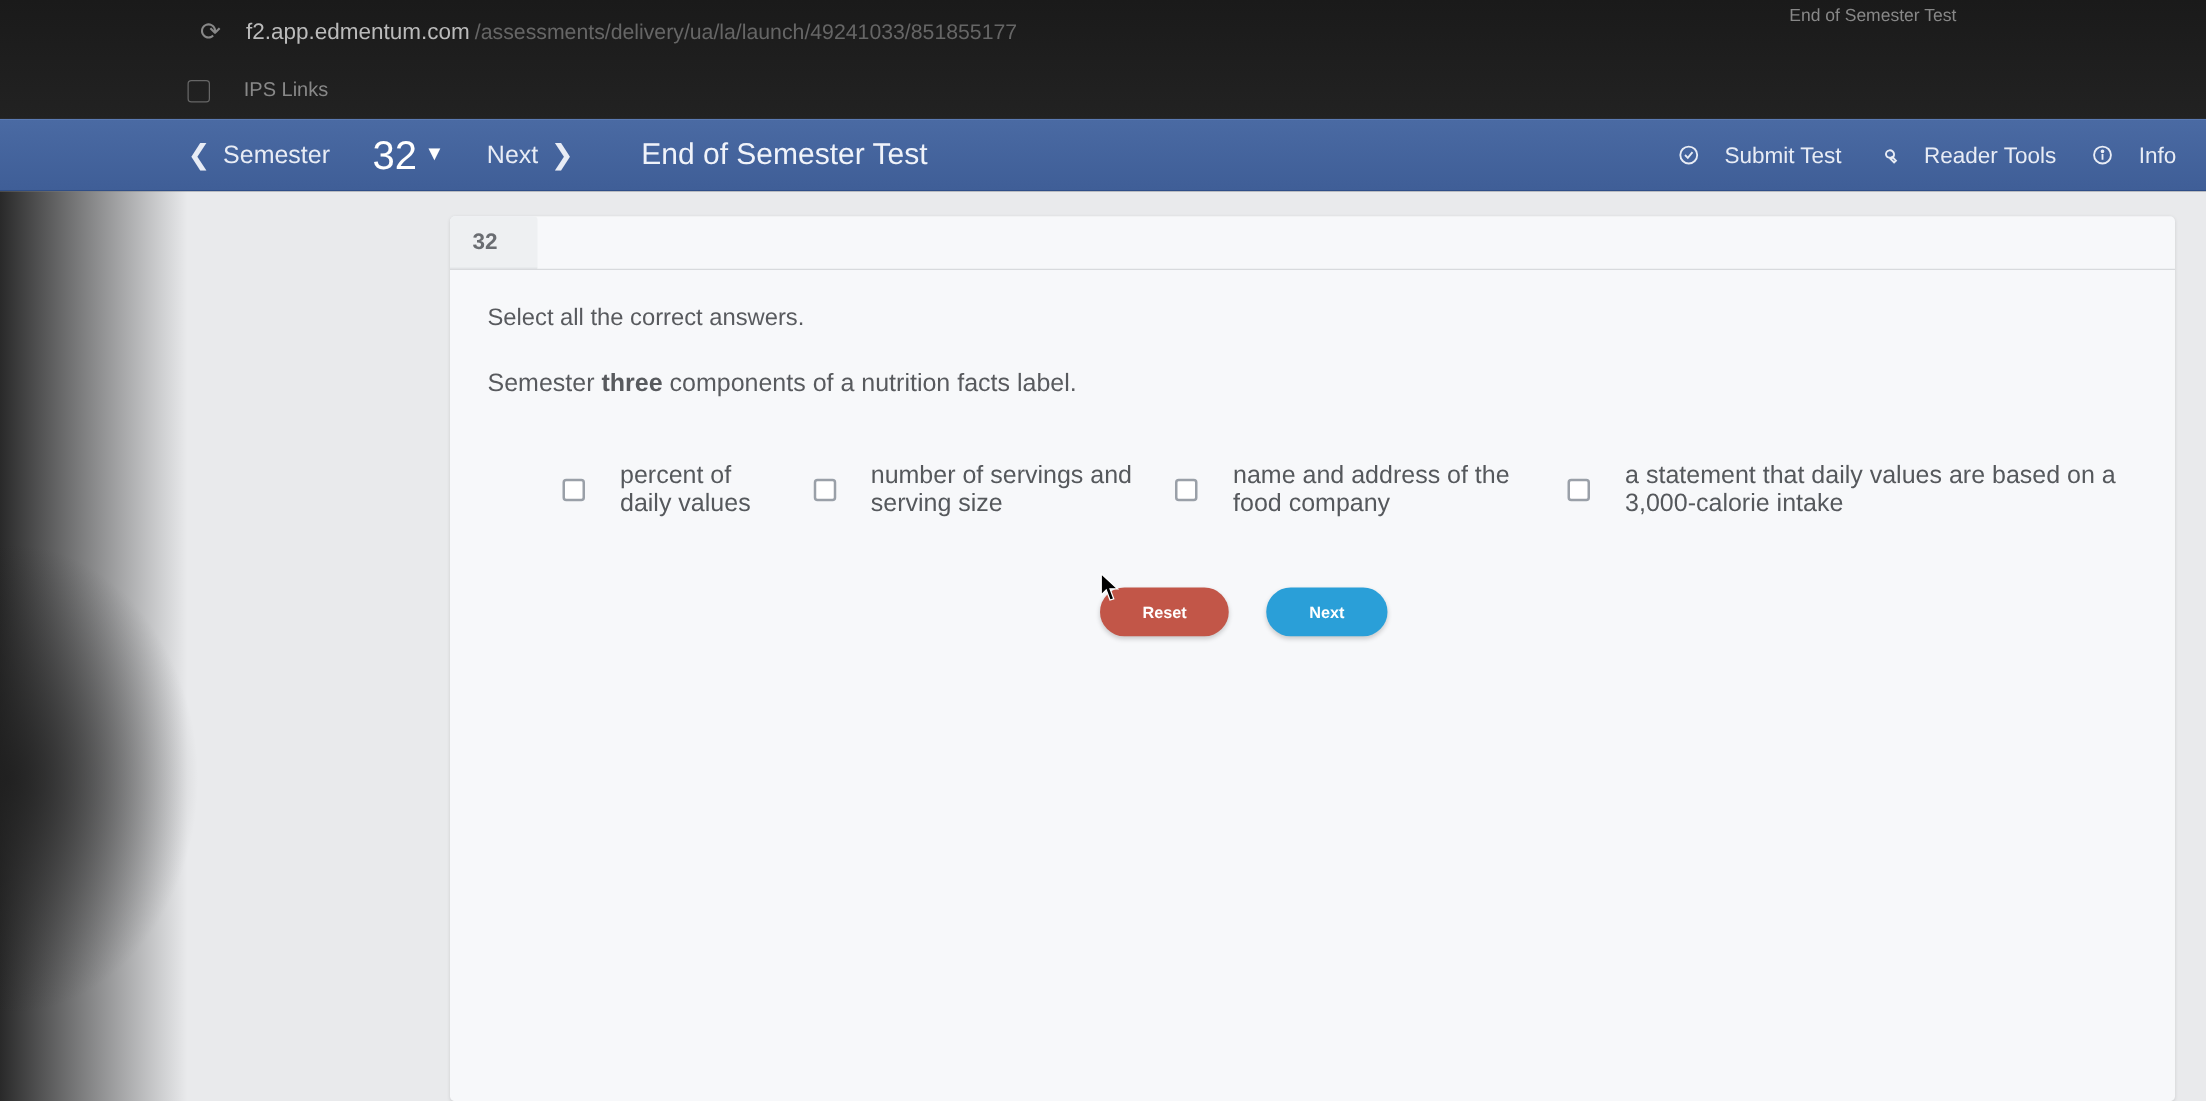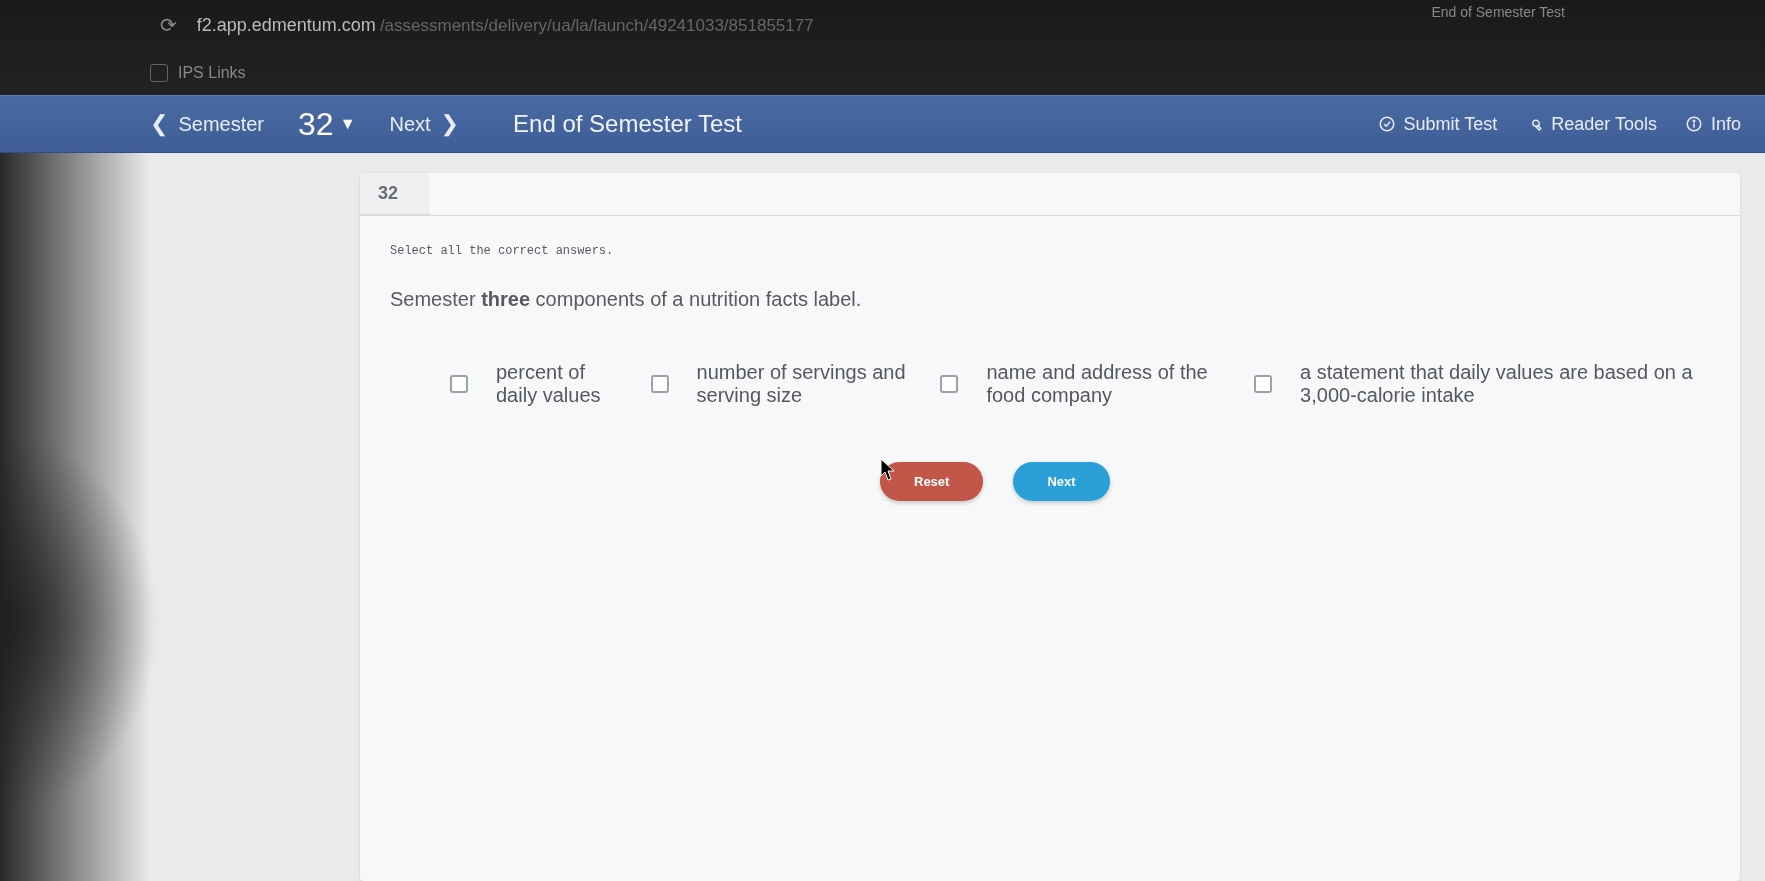--- a/index.html
+++ b/index.html
@@ -10,21 +10,21 @@
   .browser-chrome {
     height: 95px;
     background: linear-gradient(180deg, #1a1a1a 0%, #222 100%);
     color: #aaa;
     position: relative;
   }
   .chrome-row1 { height: 50px; display: flex; align-items: center; padding-left: 160px; gap: 20px; font-size: 18px; color: #999; }
   .chrome-row1 .reload { font-size: 20px; color: #888; }
   .chrome-row1 .url-host { color: #bbb; }
   .chrome-row1 .url-rest { color: #666; margin-left: 4px; font-size: 17px; }
-  .chrome-row2 { height: 45px; display: flex; align-items: center; padding-left: 150px; gap: 10px; font-size: 16px; color: #888; }
+  .chrome-row2 { height: 45px; display: flex; align-items: center; padding-left: 150px; gap: 27px; font-size: 16px; color: #888; }
   .chrome-row2 .bm-icon { width: 18px; height: 18px; border: 1px solid #666; border-radius: 3px; display: inline-block; }
   .tab-strip-right { position: absolute; top: 4px; right: 200px; color: #888; font-size: 14px; }
 
   
   .app-header {
     height: 58px;
     background: linear-gradient(180deg, #4a6aa3 0%, #3f5e97 100%);
     color: #e8ecf5;
     display: flex;
     align-items: center;
@@ -38,21 +38,21 @@
   .app-header .prev .arr { font-size: 22px; }
   .app-header .qnum {
     font-size: 32px; font-weight: 400; color: #fff; display: flex; align-items: center; gap: 6px;
     padding: 0 10px; cursor: pointer;
   }
   .app-header .qnum .chev { font-size: 16px; }
   .app-header .next { display: flex; align-items: center; gap: 10px; cursor: pointer; }
   .app-header .next .arr { font-size: 22px; }
   .app-header .title { margin-left: 30px; font-size: 24px; font-weight: 400; color: #f0f3fa; flex: 1; }
   .app-header .right-tools { display: flex; align-items: center; gap: 28px; font-size: 18px; }
-  .app-header .right-tools .tool { display: flex; align-items: center; gap: 8px; cursor: pointer; }
+  .app-header .right-tools .tool { display: flex; align-items: center; gap: 20px; cursor: pointer; }
   .app-header .right-tools .ico { width: 18px; height: 18px; display: inline-block; }
 
   
   .content-wrap {
     background: #e9eaec;
     width: 100%;
     height: calc(881px - 95px - 58px);
     position: relative;
     display: flex;
     justify-content: flex-start;
@@ -71,21 +71,21 @@
     background: #eef0f2;
     border-bottom: 1px solid #d8dadd;
     color: #6a6d72;
     font-size: 18px;
     font-weight: 700;
     width: 70px;
     border-radius: 3px 3px 0 0;
   }
   .card-divider { height: 1px; background: #d8dadd; }
   .card-body { padding: 28px 30px 40px 30px; }
-  .instr { color: #585a5e; font-size: 12px; margin-bottom: 30px; font-family: Liberation Mono, monospace; }
+  .instr { color: #585a5e; font-size: 19px; margin-bottom: 30px; }
   .question { color: #585a5e; font-size: 20px; margin-bottom: 50px; }
   .question b { font-weight: 700; }
 
   .options { padding-left: 60px; display: flex; flex-direction: row; gap: 20px; }
   .opt { display: flex; align-items: center; gap: 28px; cursor: pointer; }
   .opt .cb {
     width: 18px; height: 18px; border: 2px solid #9aa0a8; border-radius: 3px; background: #fff;
     flex-shrink: 0;
   }
   .opt .lbl { color: #55585c; font-size: 20px; }

